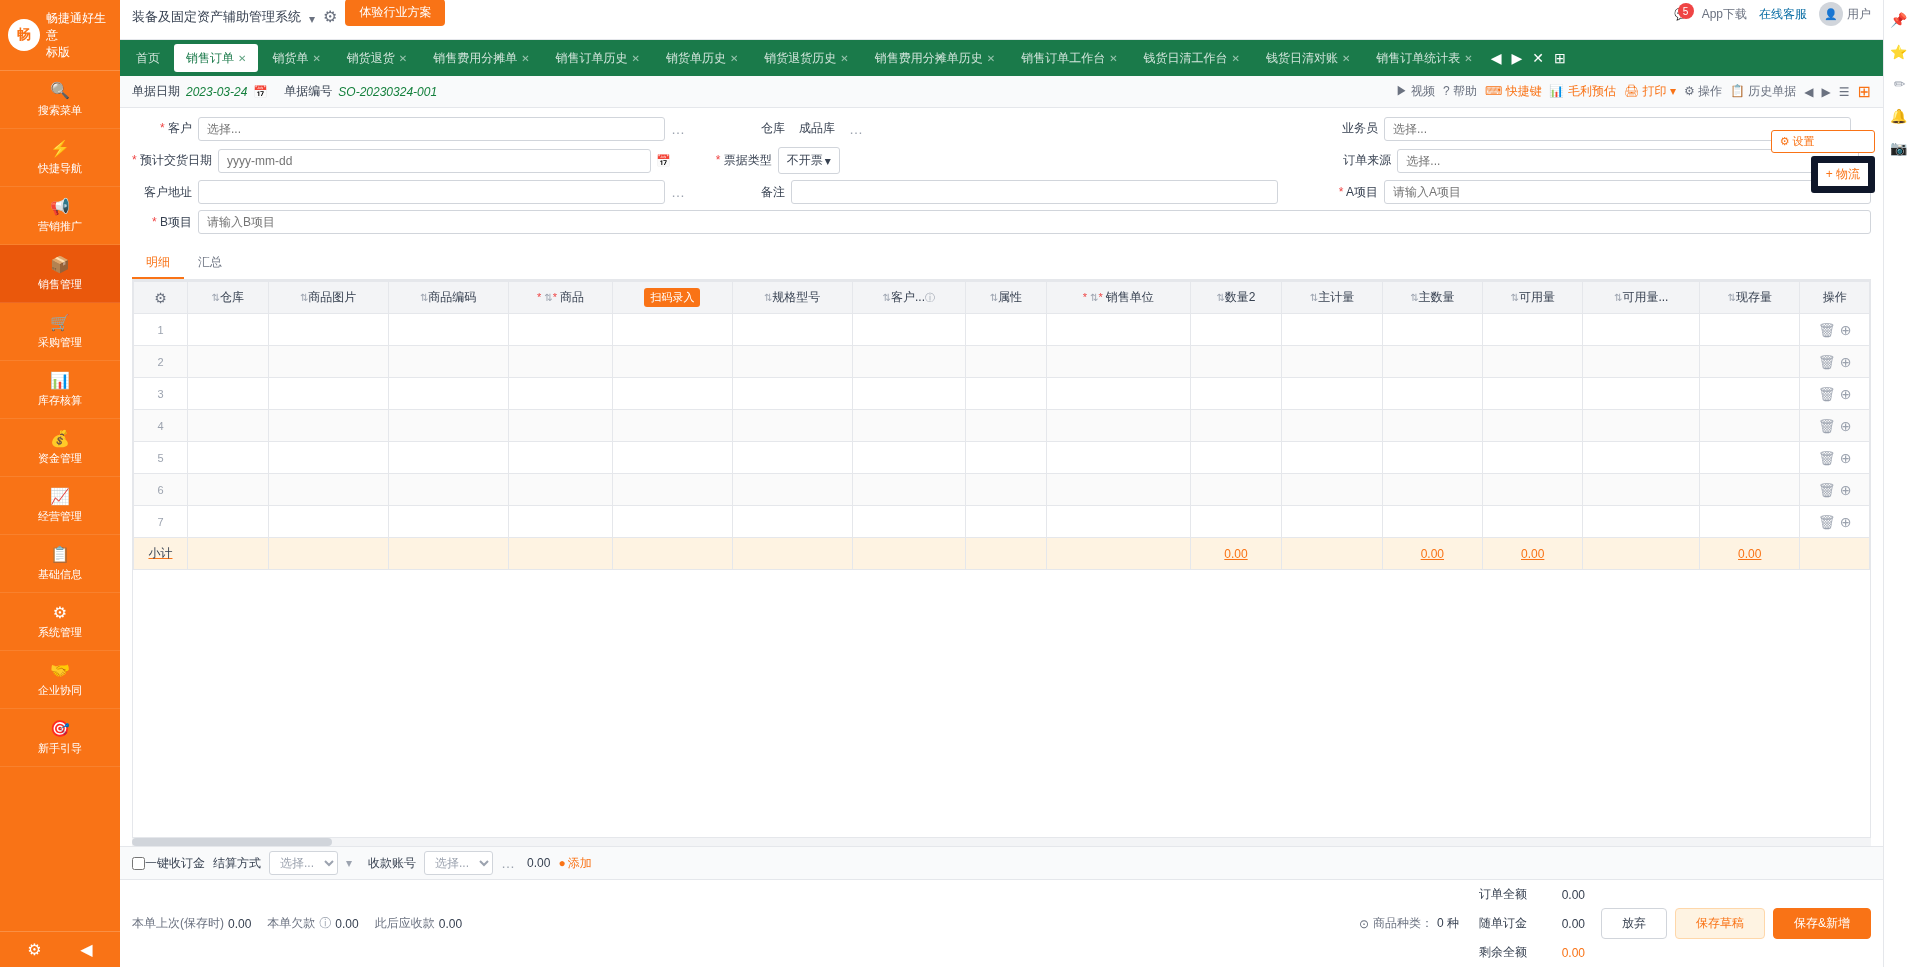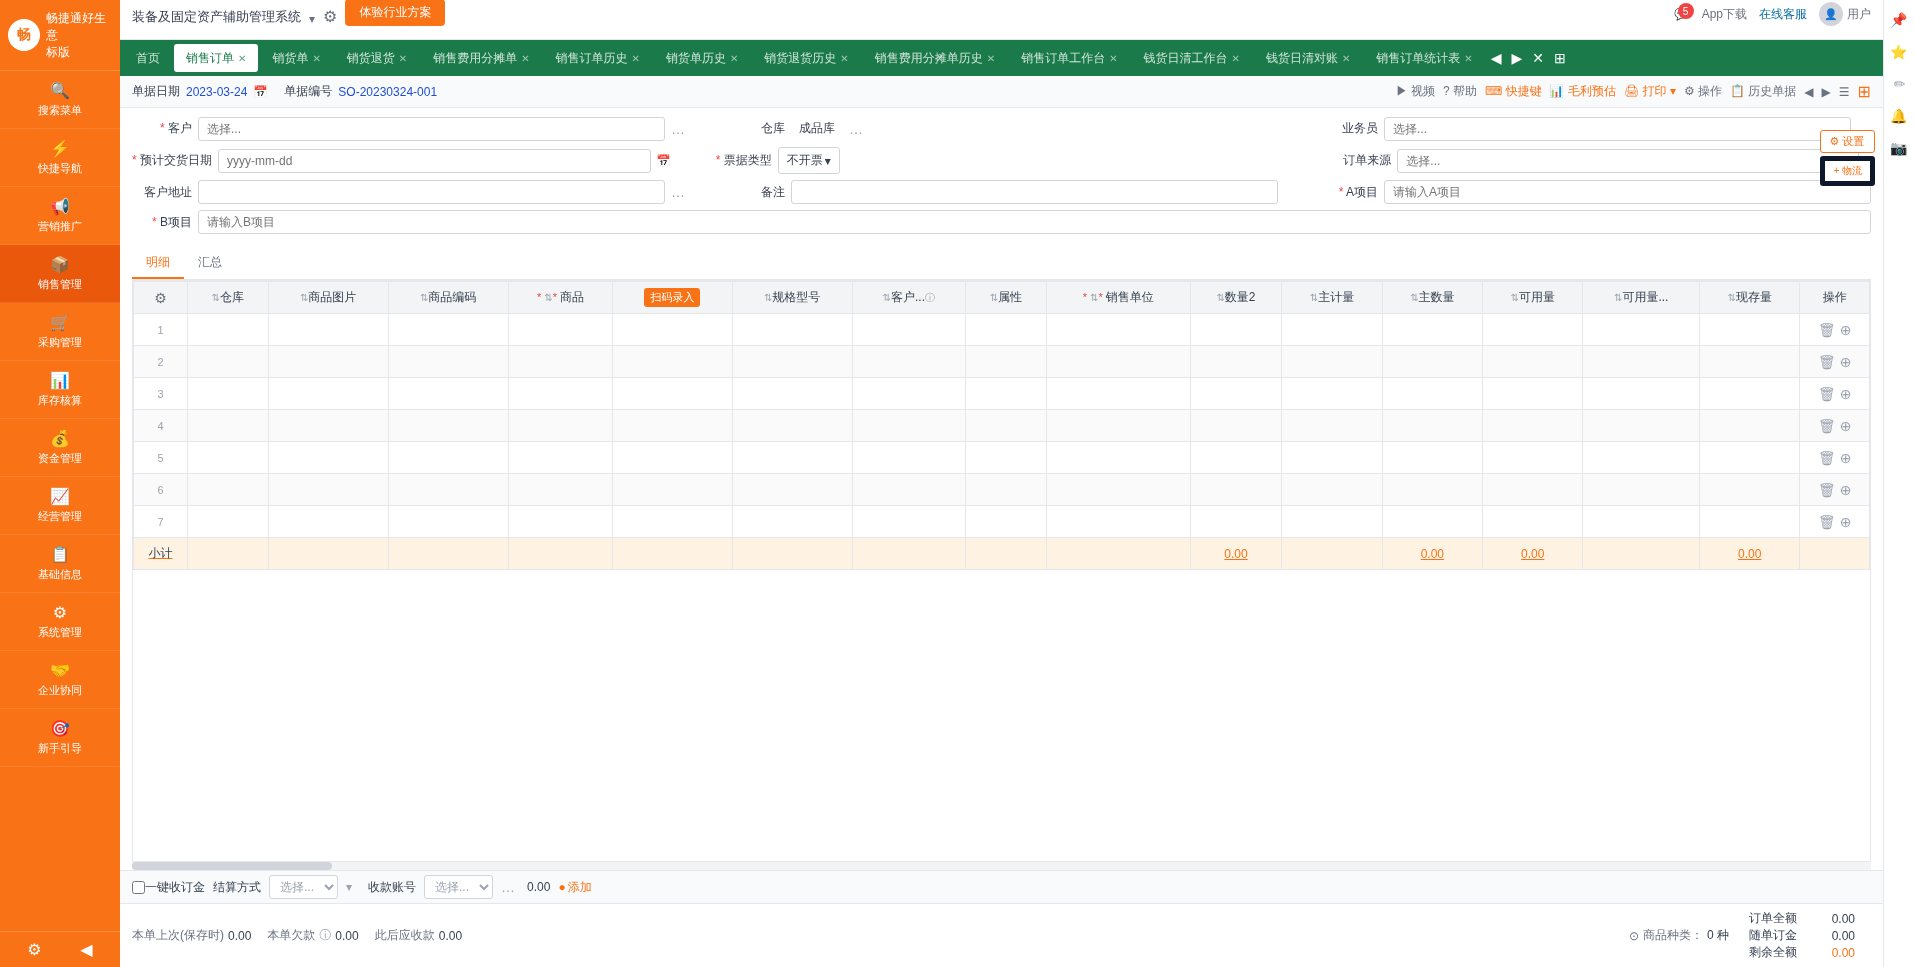--- a/index.html
+++ b/index.html
@@ -45,21 +45,21 @@
     
     .content { flex: 1; background: white; display: flex; flex-direction: column; overflow: hidden; }
 
     
     .form-header { padding: 6px 12px; background: #f9fafb; border-bottom: 1px solid #e5e7eb; display: flex; align-items: center; gap: 16px; flex-shrink: 0; }
     .form-header-actions { margin-left: auto; display: flex; align-items: center; gap: 8px; }
     .form-header-action { display: flex; align-items: center; gap: 3px; color: #6b7280; cursor: pointer; font-size: 12px; }
     .form-header-action.orange { color: #f97316; }
     .field-group { display: flex; align-items: center; gap: 6px; }
     .field-label { color: #374151; font-size: 12px; white-space: nowrap; }
-    .field-value { color: #1d4ed8; font-size: 12px; }
+    .field-value { color: #15803d; font-size: 12px; font-style: italic; }
 
     
     .form-body { padding: 8px 12px; flex-shrink: 0; }
     .form-row { display: flex; align-items: center; gap: 0; margin-bottom: 6px; }
     .form-field { display: flex; align-items: center; gap: 6px; flex: 1; }
     .form-field-label { color: #374151; font-size: 12px; white-space: nowrap; min-width: 60px; text-align: right; }
     .form-field-label.required::before { content: '* '; color: #ef4444; }
     .form-field-input { flex: 1; border: 1px solid #d1d5db; border-radius: 3px; padding: 4px 8px; font-size: 12px; color: #9ca3af; background: white; min-width: 0; }
     .form-field-input.wide { min-width: 200px; }
     .form-field-dots { color: #9ca3af; font-size: 14px; cursor: pointer; }
@@ -94,21 +94,21 @@
     .bottom-bar { padding: 4px 12px; background: #f9fafb; border-top: 1px solid #e5e7eb; display: flex; align-items: center; gap: 16px; flex-shrink: 0; }
     .payment-row { display: flex; align-items: center; gap: 8px; flex: 1; }
     .checkbox-label { display: flex; align-items: center; color: #374151; cursor: pointer; font-size: 12px; }
     .payment-select { border: 1px solid #d1d5db; border-radius: 3px; padding: 3px 6px; font-size: 12px; color: #9ca3af; background: white; min-width: 60px; }
     .add-btn { color: #f97316; cursor: pointer; font-size: 12px; display: flex; align-items: center; gap: 2px; }
 
     
     .footer { padding: 6px 12px; background: white; border-top: 1px solid #e5e7eb; display: flex; align-items: center; flex-shrink: 0; }
     .footer-info { display: flex; align-items: center; gap: 16px; color: #6b7280; font-size: 12px; flex: 1; }
     .footer-info-item { display: flex; align-items: center; gap: 4px; }
-    .footer-order-info { display: flex; flex-direction: column; align-items: flex-end; gap: 0; margin-right: 16px; }
+    .footer-order-info { display: flex; flex-direction: column; align-items: flex-end; gap: 12px; margin-right: 16px; }
     .footer-order-row { display: flex; align-items: center; gap: 8px; font-size: 12px; }
     .footer-order-label { color: #374151; }
     .footer-order-val { color: #374151; font-weight: 500; min-width: 50px; text-align: right; }
     .footer-order-val.orange { color: #f97316; }
     .footer-buttons { display: flex; gap: 8px; }
     .footer-btn { padding: 6px 20px; border-radius: 4px; font-size: 12px; cursor: pointer; border: 1px solid #d1d5db; background: white; color: #374151; }
     .footer-btn.primary { background: #f97316; color: white; border-color: #f97316; }
     .footer-btn.secondary { background: white; color: #374151; border: 1px solid #d1d5db; }
     .footer-btn.save-draft { background: #fef3e2; color: #f97316; border-color: #fed7aa; }
 
@@ -308,21 +308,21 @@
           <span class="form-field-dots">…</span>
         </div>
         <div style="width:40px;"></div>
         <div class="form-field">
           <span class="form-field-label">业务员</span>
           <input class="form-field-input wide" type="text" placeholder="选择..." style="">
           <span class="form-field-dots">…</span>
         </div>
         <div style="position:absolute; right:40px; top:130px; display:flex; flex-direction:column; gap:3px; z-index:10;">
           <button style="display:flex;align-items:center;gap:3px;padding:3px 8px;border:1px solid #f97316;border-radius:3px;color:#f97316;cursor:pointer;font-size:11px;background:white;">⚙ 设置</button>
-          <button style="display:flex;align-items:center;gap:3px;padding:3px 8px;border:5px solid #0f172a;border-radius:3px;color:#f97316;cursor:pointer;font-size:10px;background:white;">+ 物流</button>
+          <button style="display:flex;align-items:center;gap:3px;padding:3px 8px;border:7px solid #0f172a;border-radius:3px;color:#f97316;cursor:pointer;font-size:12px;background:white;margin-left:40px;">+ 物流</button>
         </div>
       </div>
 
       <div class="form-row">
         <div class="form-field">
           <span class="form-field-label required" style="min-width:80px;">预计交货日期</span>
           <input class="form-field-input wide" type="text" placeholder="yyyy-mm-dd" style="">
           <span class="date-icon">📅</span>
         </div>
         <div style="width:40px;"></div>
@@ -651,20 +651,25 @@
       </div>
       <div class="footer-order-row">
         <span class="footer-order-label">随单订金</span>
         <span class="footer-order-val">0.00</span>
       </div>
       <div class="footer-order-row">
         <span class="footer-order-label">剩余全额</span>
         <span class="footer-order-val orange">0.00</span>
       </div>
     </div>
+    <div class="footer-buttons">
+      <button class="footer-btn secondary">放弃</button>
+      <button class="footer-btn save-draft">保存草稿</button>
+      <button class="footer-btn primary">保存&amp;新增</button>
+    </div>
   </div>
 
 </div>
 
 <div class="right-panel">
   <div class="right-panel-icon">📌</div>
   <div class="right-panel-icon">⭐</div>
   <div class="right-panel-icon">✏</div>
   <div class="right-panel-icon">🔔</div>
   <div class="right-panel-icon">📷</div>

